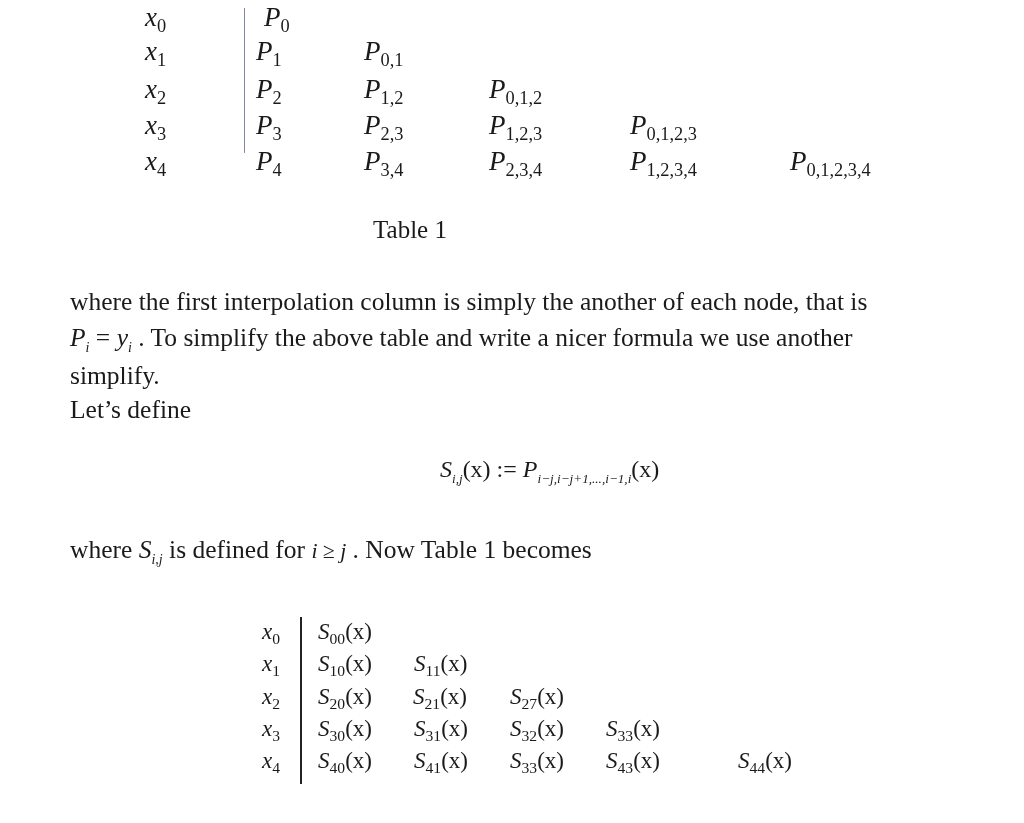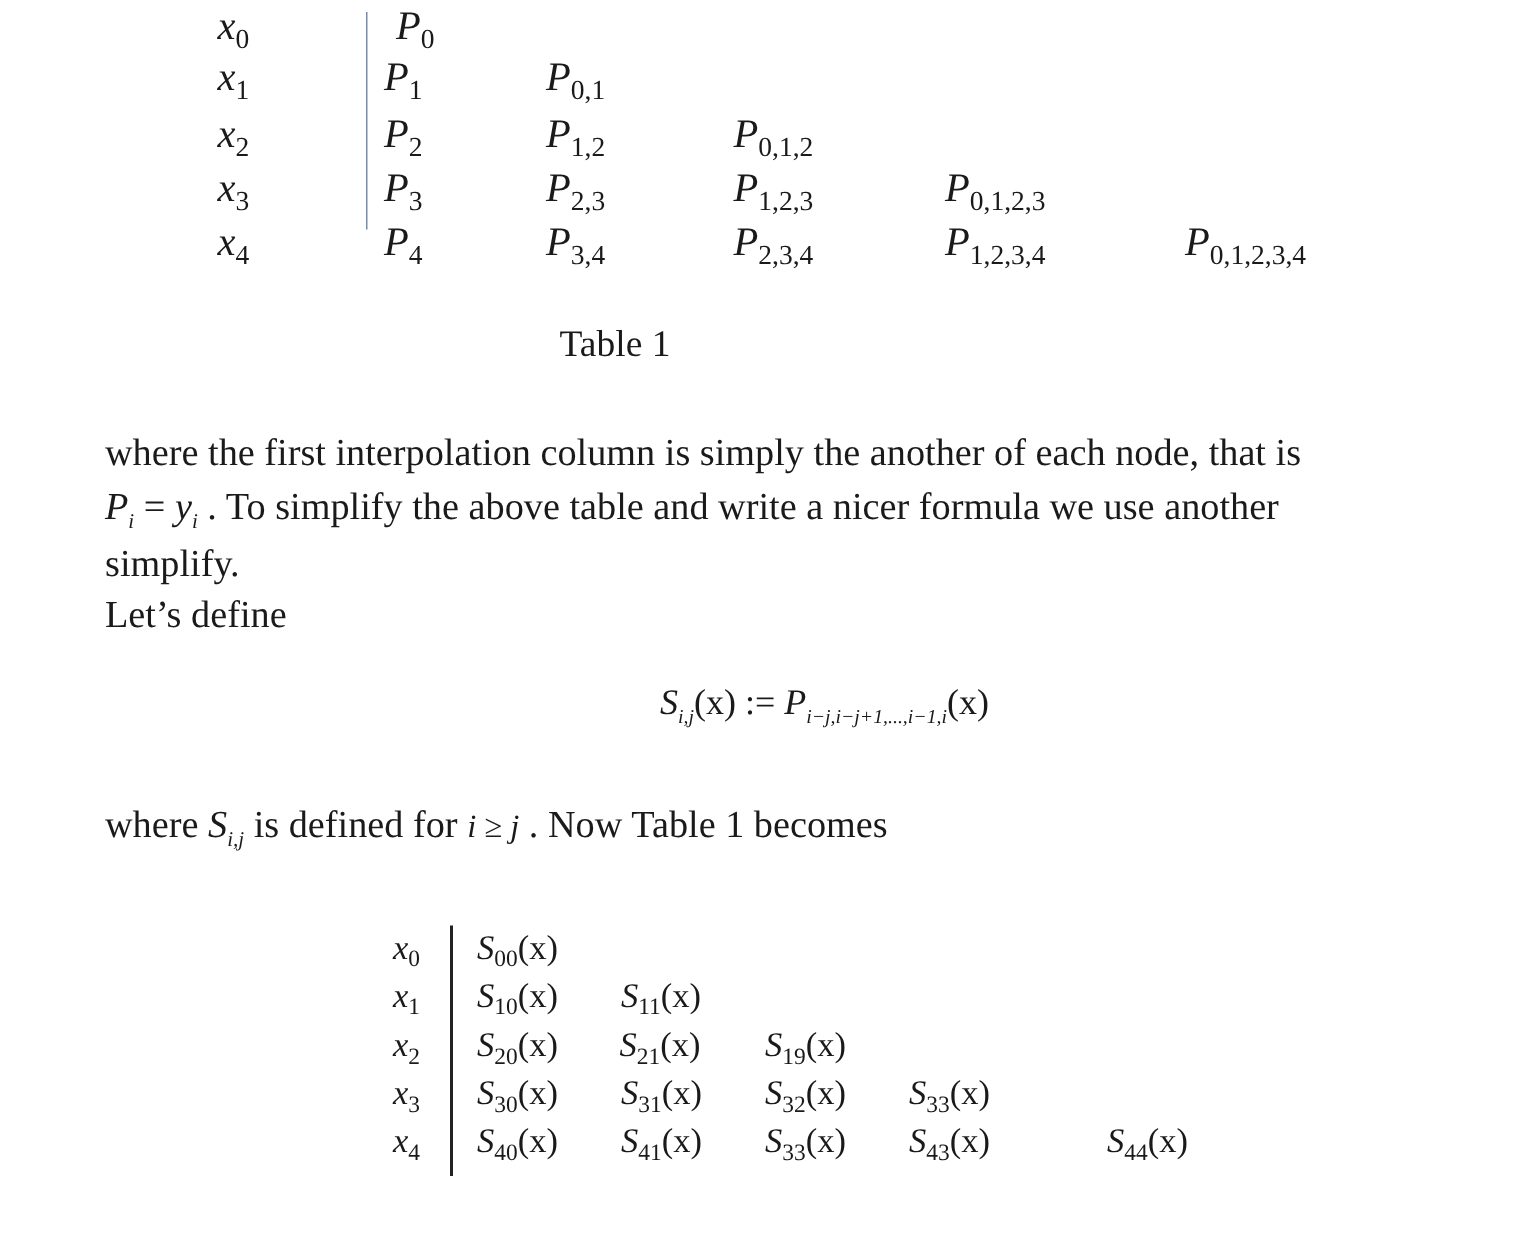--- a/index.html
+++ b/index.html
@@ -78,21 +78,21 @@
   <span class="abs t2 m" style="left:262px;top:619px"><span>x</span><span class="sub">0</span></span>
   <span class="abs t2 m" style="left:318px;top:619px"><span>S</span><span class="sub">00</span><span class="up">(x)</span></span>
 
   <span class="abs t2 m" style="left:262px;top:651px"><span>x</span><span class="sub">1</span></span>
   <span class="abs t2 m" style="left:318px;top:651px"><span>S</span><span class="sub">10</span><span class="up">(x)</span></span>
   <span class="abs t2 m" style="left:414px;top:651px"><span>S</span><span class="sub">11</span><span class="up">(x)</span></span>
 
   <span class="abs t2 m" style="left:262px;top:684px"><span>x</span><span class="sub">2</span></span>
   <span class="abs t2 m" style="left:318px;top:684px"><span>S</span><span class="sub">20</span><span class="up">(x)</span></span>
   <span class="abs t2 m" style="left:413px;top:684px"><span>S</span><span class="sub">21</span><span class="up">(x)</span></span>
-  <span class="abs t2 m" style="left:510px;top:684px"><span>S</span><span class="sub">19</span><span class="up">(x)</span></span>
+  <span class="abs t2 m" style="left:510px;top:684px"><span>S</span><span class="sub">27</span><span class="up">(x)</span></span>
 
   <span class="abs t2 m" style="left:262px;top:716px"><span>x</span><span class="sub">3</span></span>
   <span class="abs t2 m" style="left:318px;top:716px"><span>S</span><span class="sub">30</span><span class="up">(x)</span></span>
   <span class="abs t2 m" style="left:414px;top:716px"><span>S</span><span class="sub">31</span><span class="up">(x)</span></span>
   <span class="abs t2 m" style="left:510px;top:716px"><span>S</span><span class="sub">32</span><span class="up">(x)</span></span>
   <span class="abs t2 m" style="left:606px;top:716px"><span>S</span><span class="sub">33</span><span class="up">(x)</span></span>
 
   <span class="abs t2 m" style="left:262px;top:748px"><span>x</span><span class="sub">4</span></span>
   <span class="abs t2 m" style="left:318px;top:748px"><span>S</span><span class="sub">40</span><span class="up">(x)</span></span>
   <span class="abs t2 m" style="left:414px;top:748px"><span>S</span><span class="sub">41</span><span class="up">(x)</span></span>

